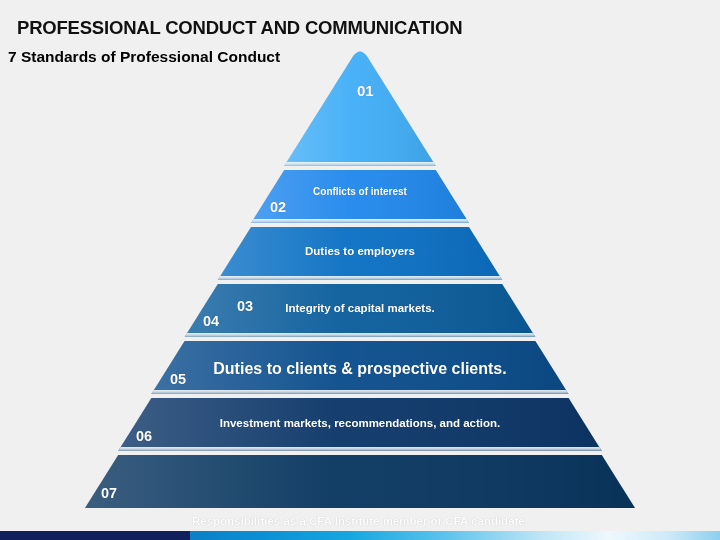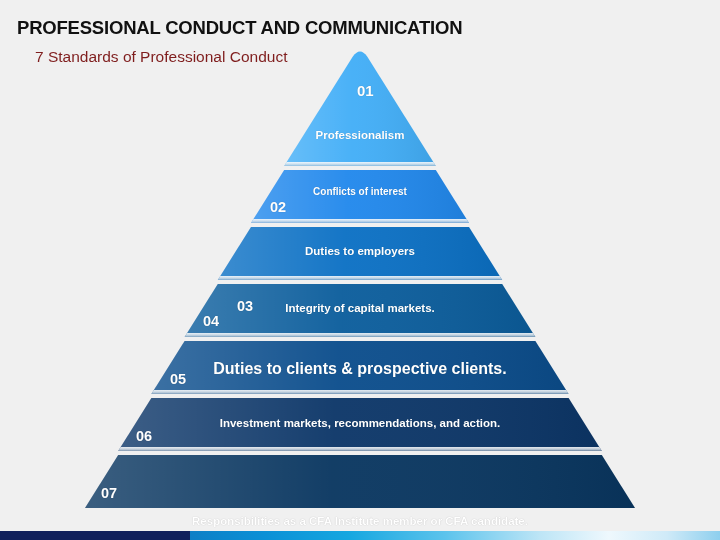--- a/index.html
+++ b/index.html
@@ -18,24 +18,24 @@
     position:absolute;
     left:17px; top:17px;
     font-size:18.5px;
     font-weight:bold;
     letter-spacing:-0.2px;
     color:#111111;
     white-space:nowrap;
   }
   #subtitle {
     position:absolute;
-    left:35px; top:48px;
+    left:8px; top:48px;
     font-size:15.5px;
-    font-weight:normal;
-    color:#7f1d1d;
+    font-weight:bold;
+    color:#000000;
     white-space:nowrap;
   }
   #pyramid {
     position:absolute;
     left:0; top:0;
     width:720px; height:540px;
   }
   .lvl-text {
     position:absolute;
     color:#ffffff;
@@ -132,21 +132,20 @@
 
     <polygon points="284.2,166 435.8,166 433.3,162 286.7,162" fill="url(#gsep)"></polygon>
     <polygon points="251,223 469,223 466.5,219 253.5,219" fill="url(#gsep)"></polygon>
     <polygon points="217.8,280 502.2,280 499.7,276 220.3,276" fill="url(#gsep)"></polygon>
     <polygon points="184.6,337 535.4,337 532.9,333 187.1,333" fill="url(#gsep)"></polygon>
     <polygon points="151.4,394 568.6,394 566.1,390 153.9,390" fill="url(#gsep)"></polygon>
     <polygon points="118.2,451 601.8,451 599.3,447 120.7,447" fill="url(#gsep)"></polygon>
   </svg>
 
   <div class="lvl-num" style="left:357px; top:82px; font-size:15px;">01</div>
-  <div class="lvl-text" style="left:260px; top:129px; width:200px; font-size:11.5px;">Professionalism</div>
 
   <div class="lvl-num" style="left:270px; top:199px;">02</div>
   <div class="lvl-text" style="left:260px; top:186px; width:200px; font-size:10px;">Conflicts of interest</div>
 
   <div class="lvl-num" style="left:237px; top:256px;margin-top:42px;">03</div>
   <div class="lvl-text" style="left:260px; top:245px; width:200px; font-size:11.5px;">Duties to employers</div>
 
   <div class="lvl-num" style="left:203px; top:313px;">04</div>
   <div class="lvl-text" style="left:230px; top:302px; width:260px; font-size:11.5px;">Integrity of capital markets.</div>
 

